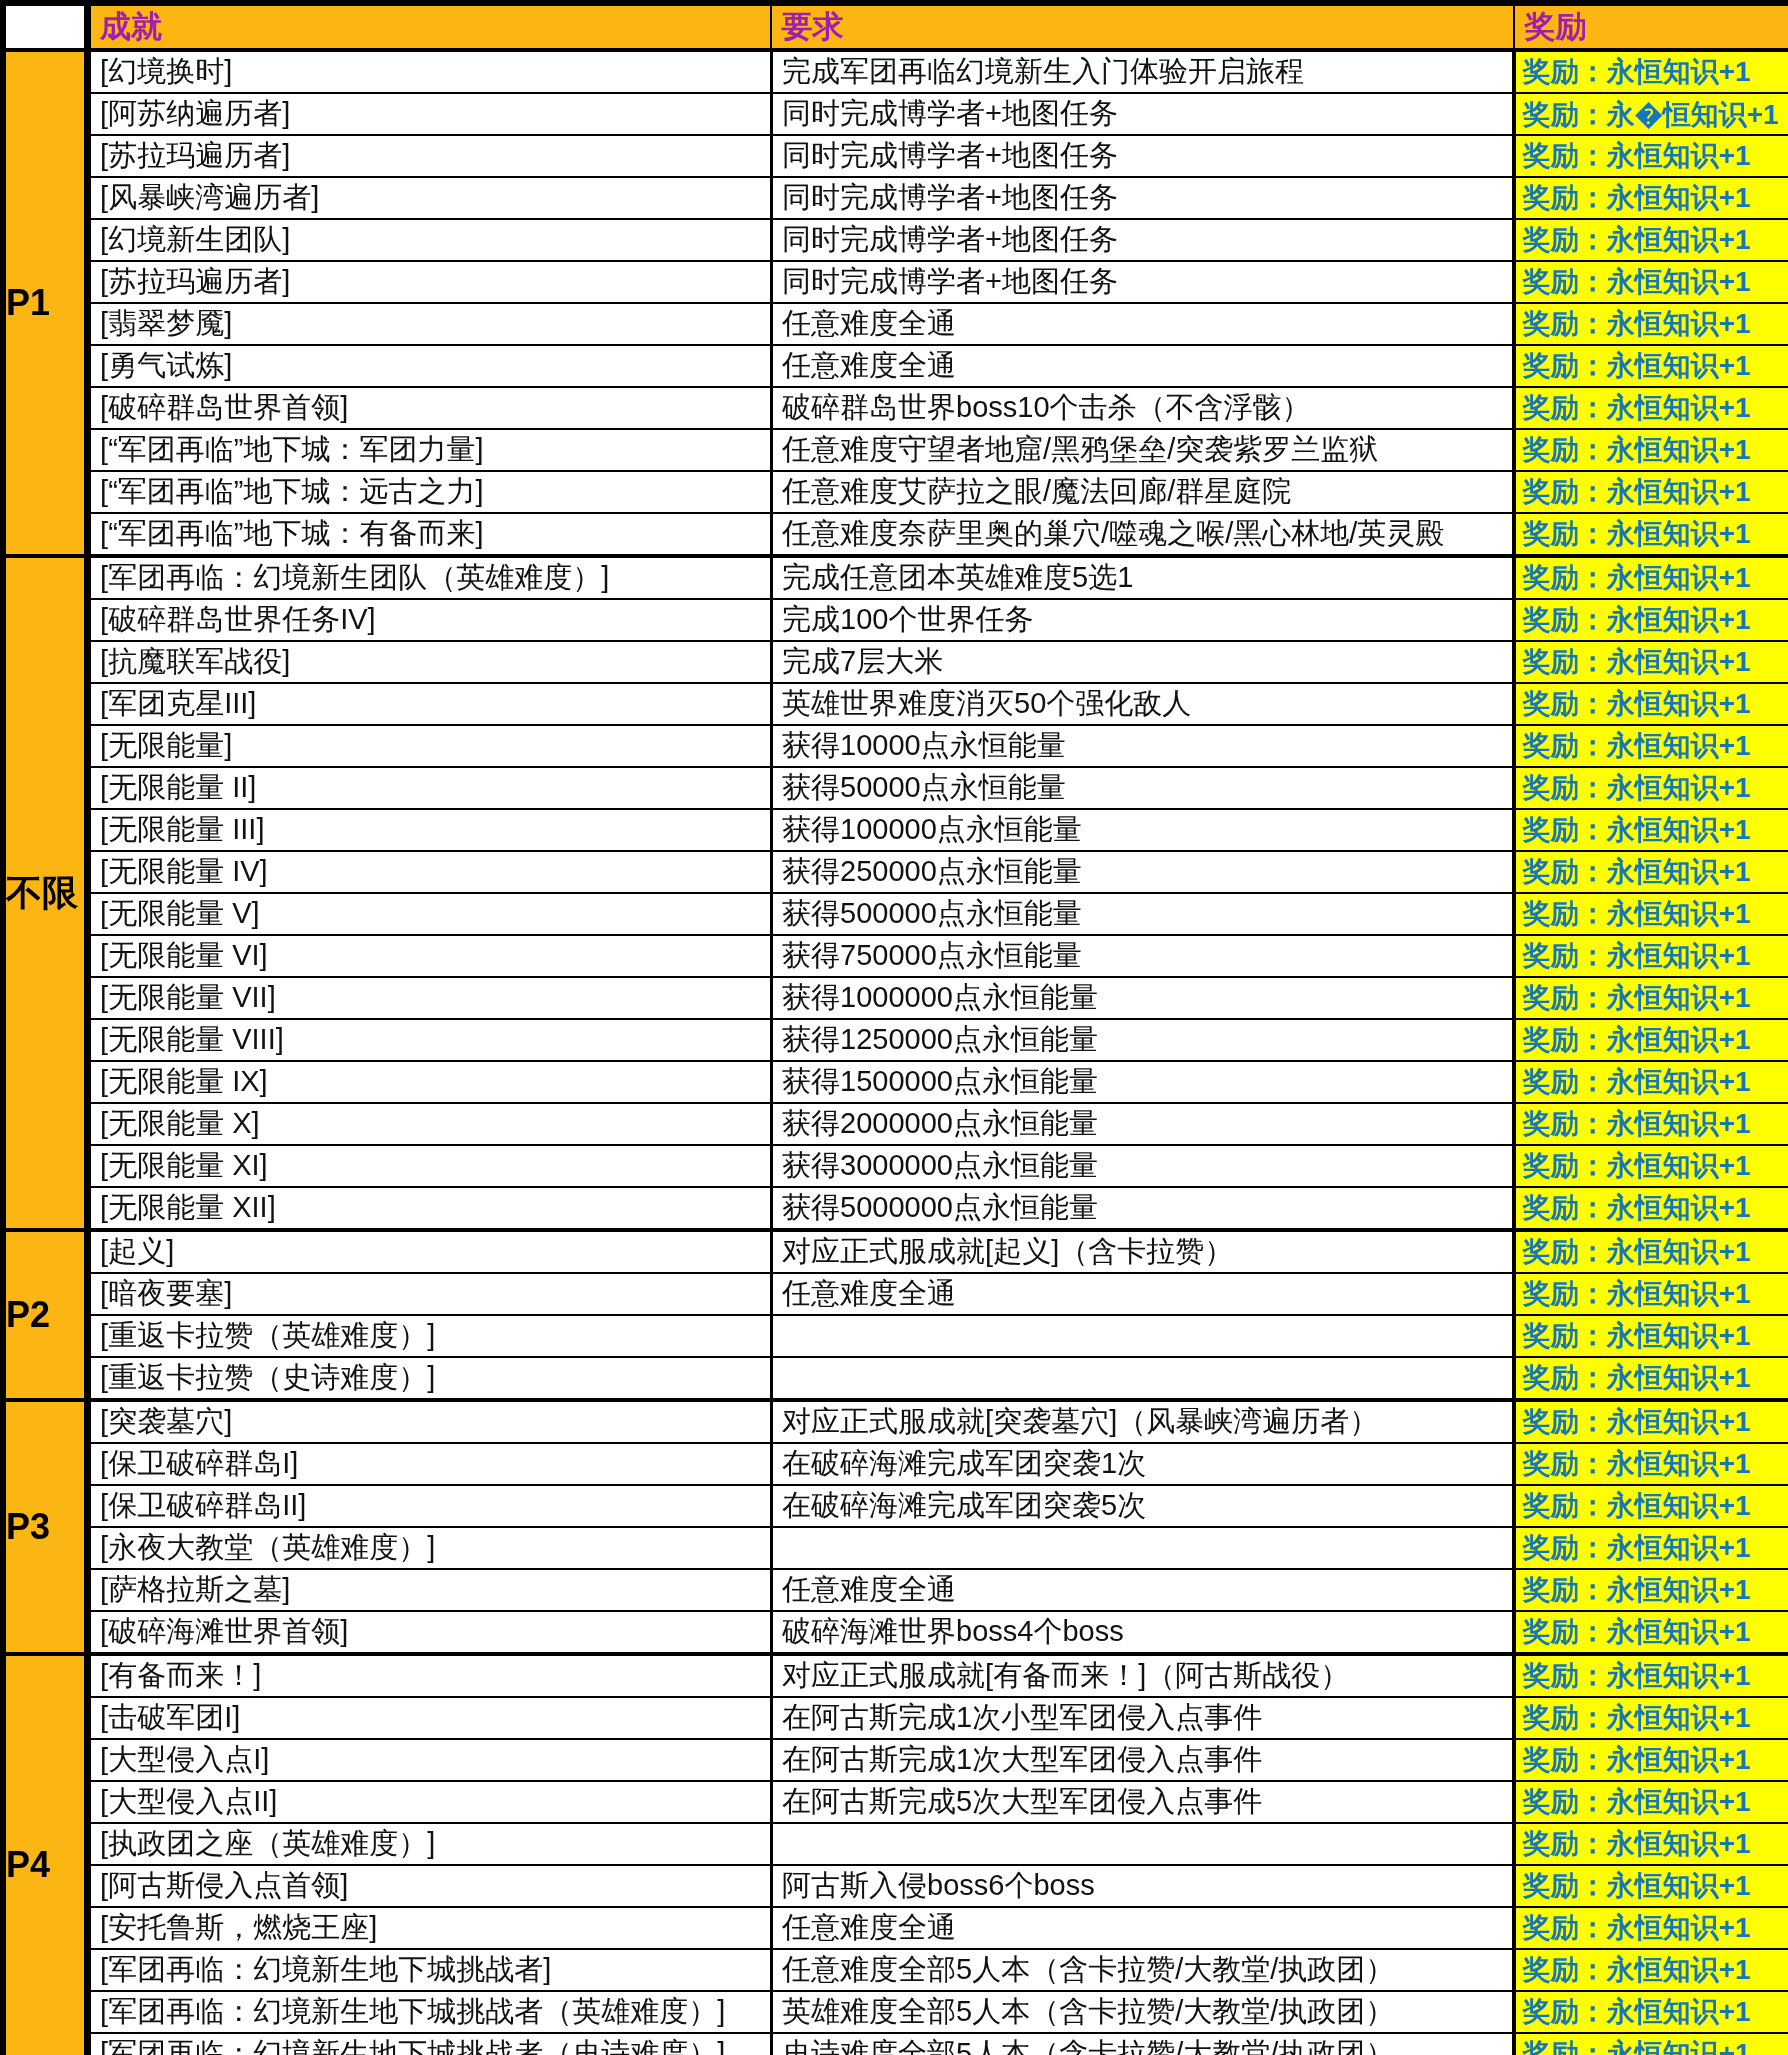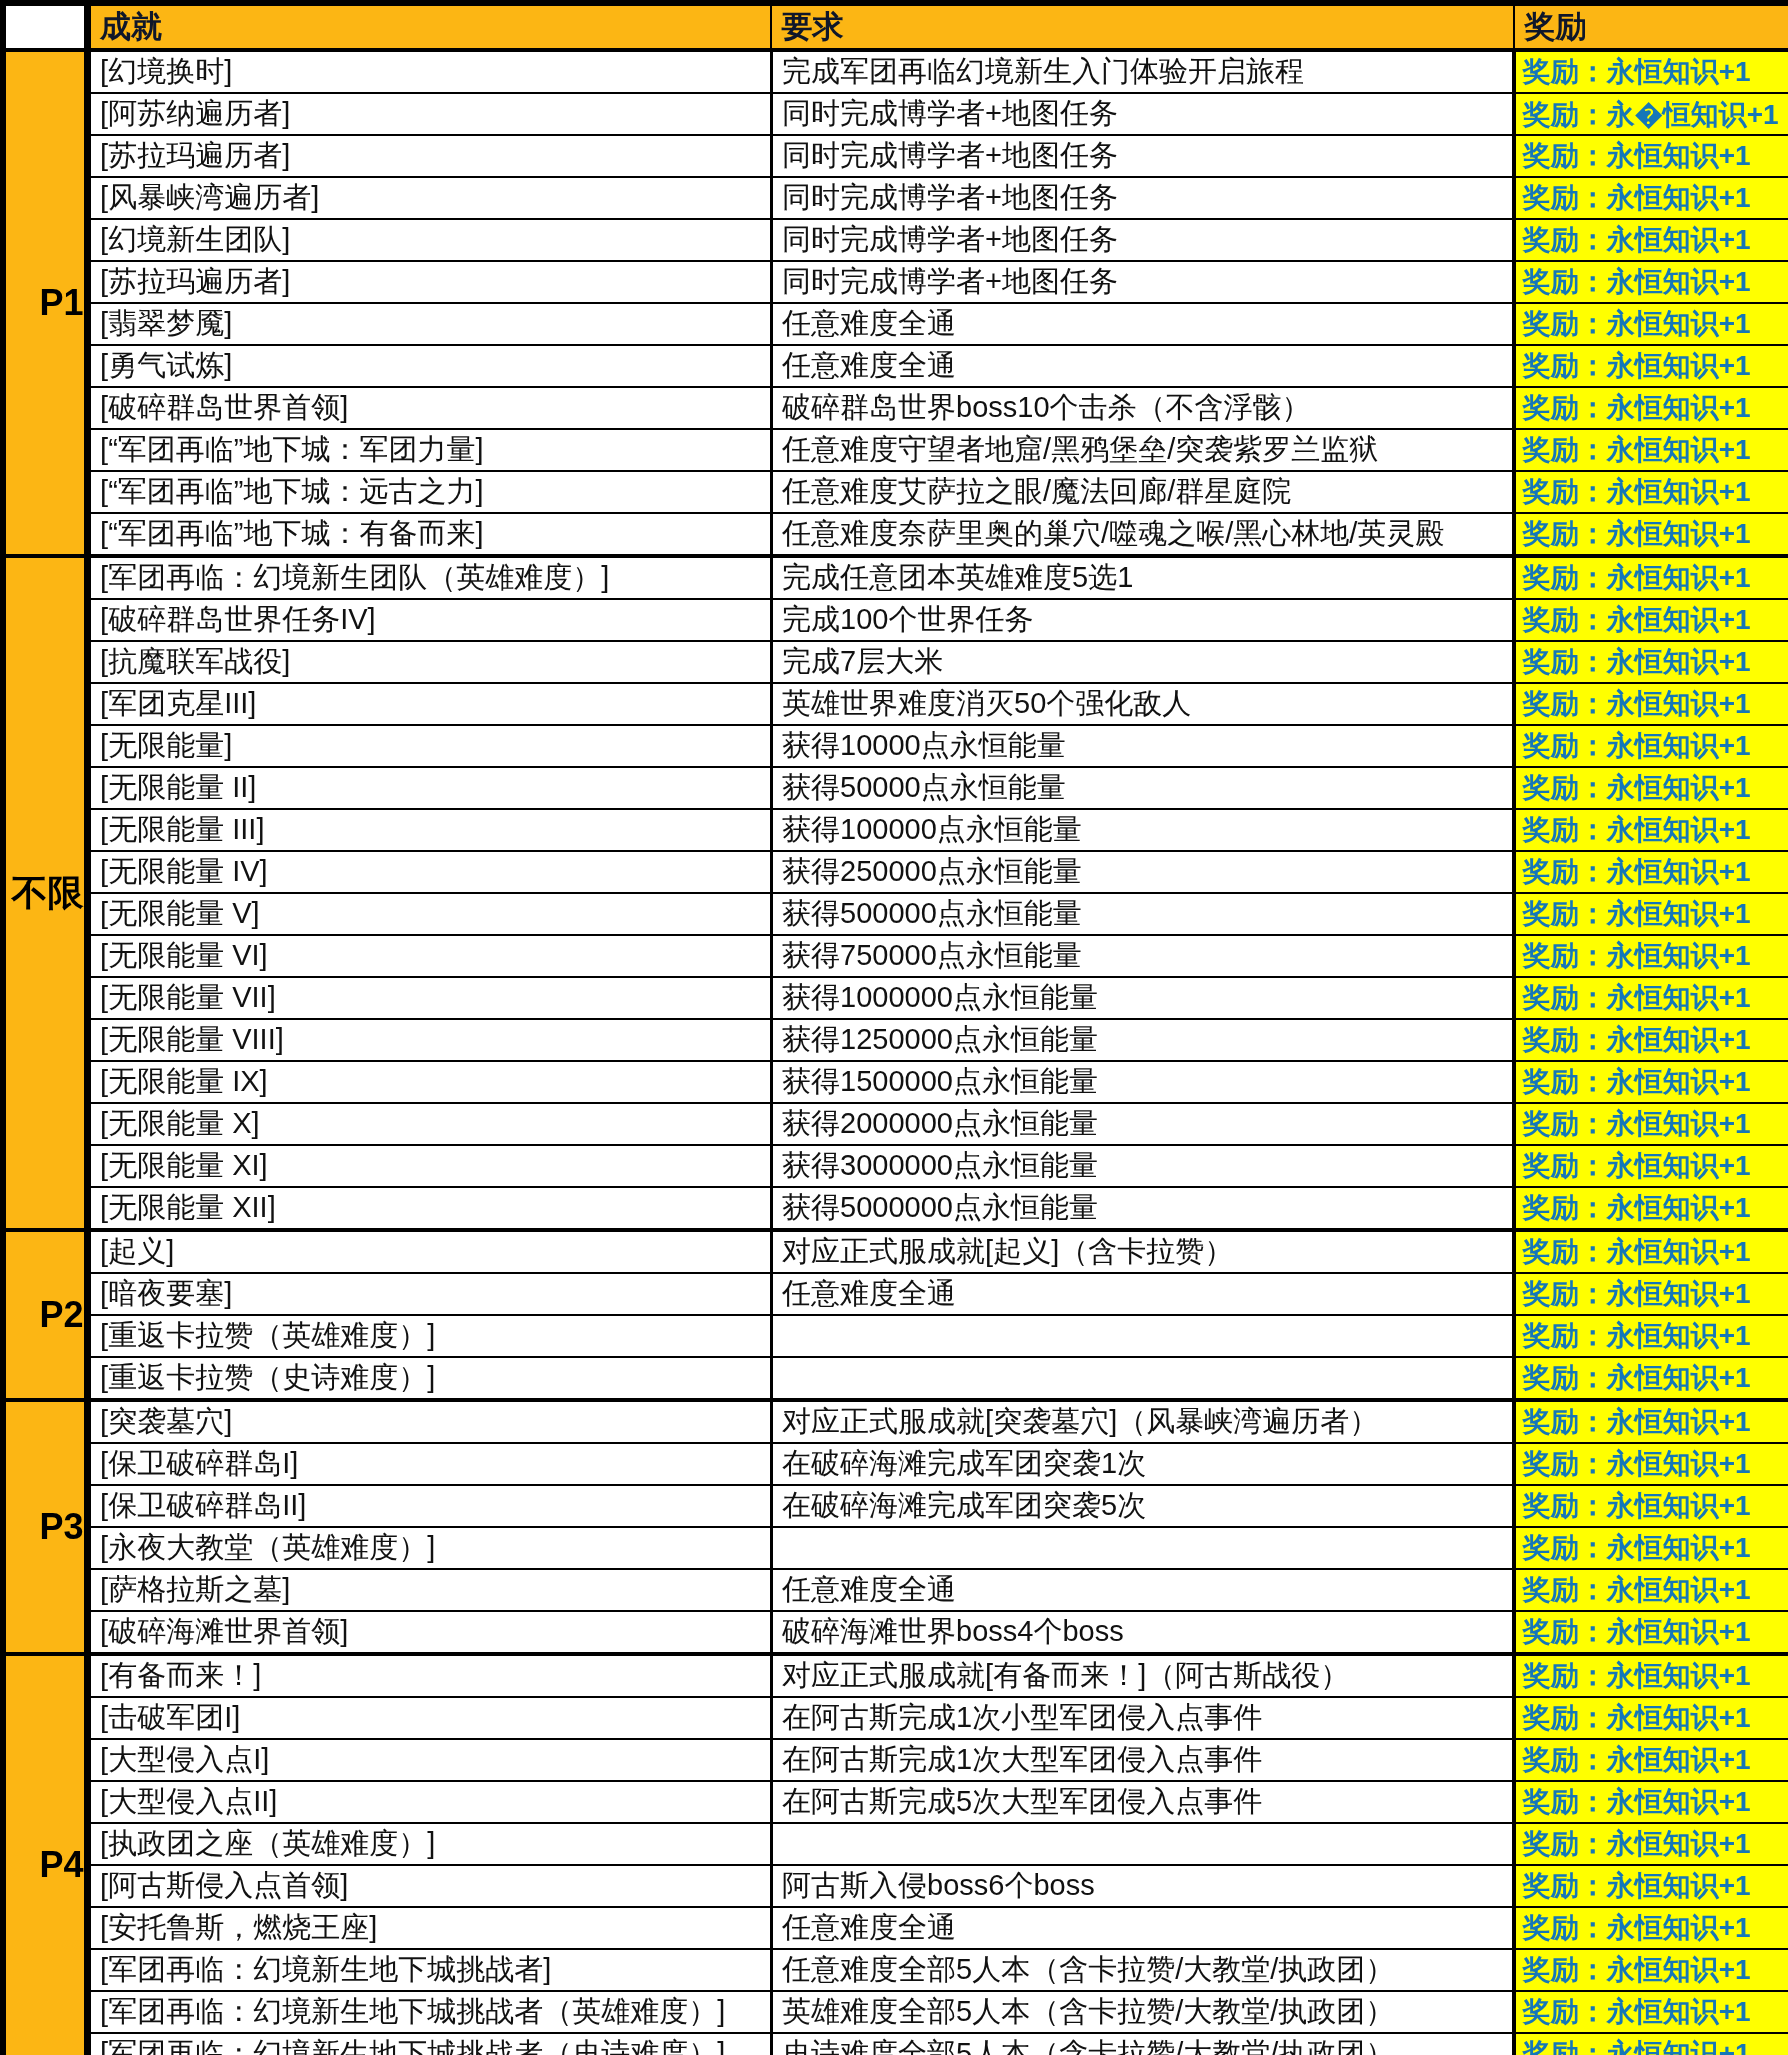--- a/index.html
+++ b/index.html
@@ -27,36 +27,36 @@
 
   th, td {
     border: 2.9px solid #000;
     vertical-align: middle;
     overflow: hidden;
     white-space: nowrap;
   }
   thead tr { height: 42px; }
   thead th {
     background: #fcb614;
-    color: #0f172a;
+    color: #a21caf;
     font-size: 31px;
     font-weight: bold;
     text-align: left;
     padding: 0 9.6px;
   }
   thead th.corner {
     background: #ffffff;
     border-right-width: 7.6px;
   }
   td.phase {
     background: #fcb614;
     border-right-width: 7.6px;
     font-size: 36px;
     font-weight: bold;
-    text-align: right;
+    text-align: left;
     color: #000;
     padding: 0;
   }
   td.ach, td.req {
     background: #ffffff;
     color: #111;
     font-size: 29px;
     font-weight: 400;
     padding: 0 9.6px;
   }

